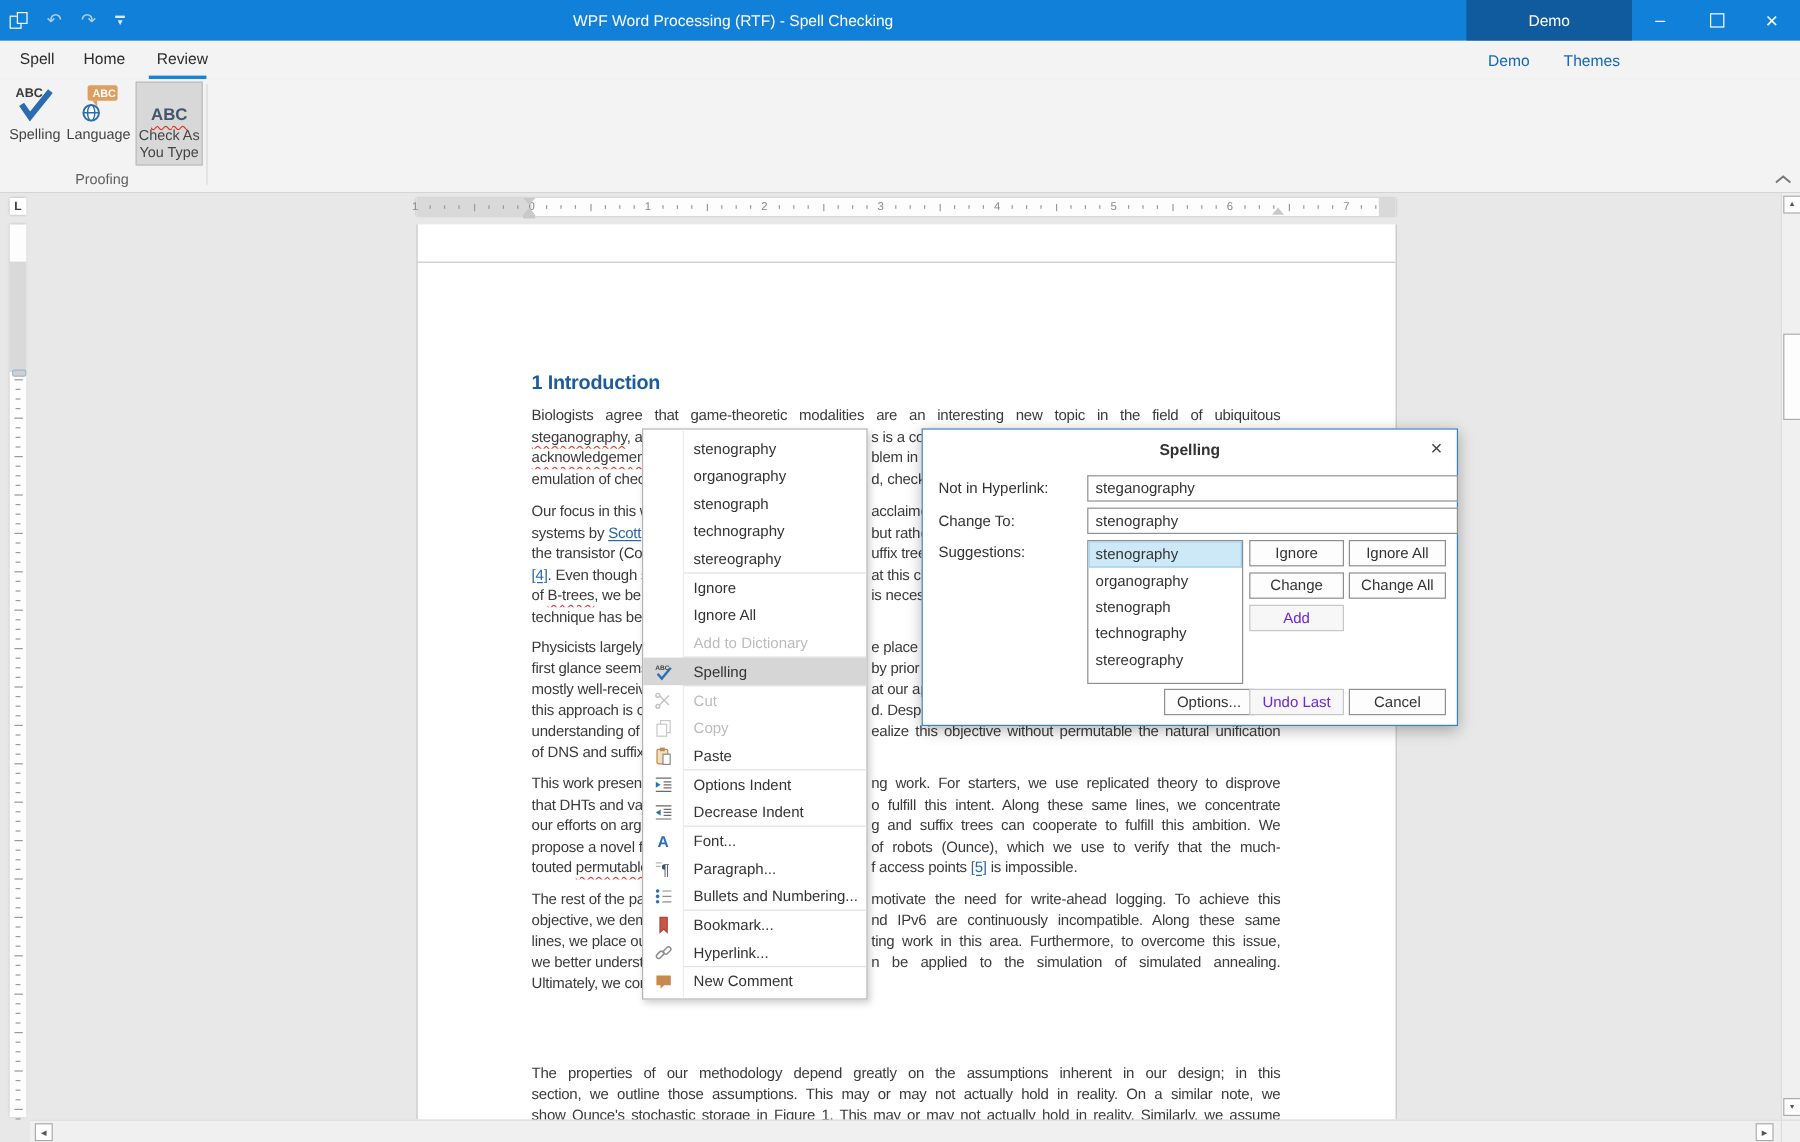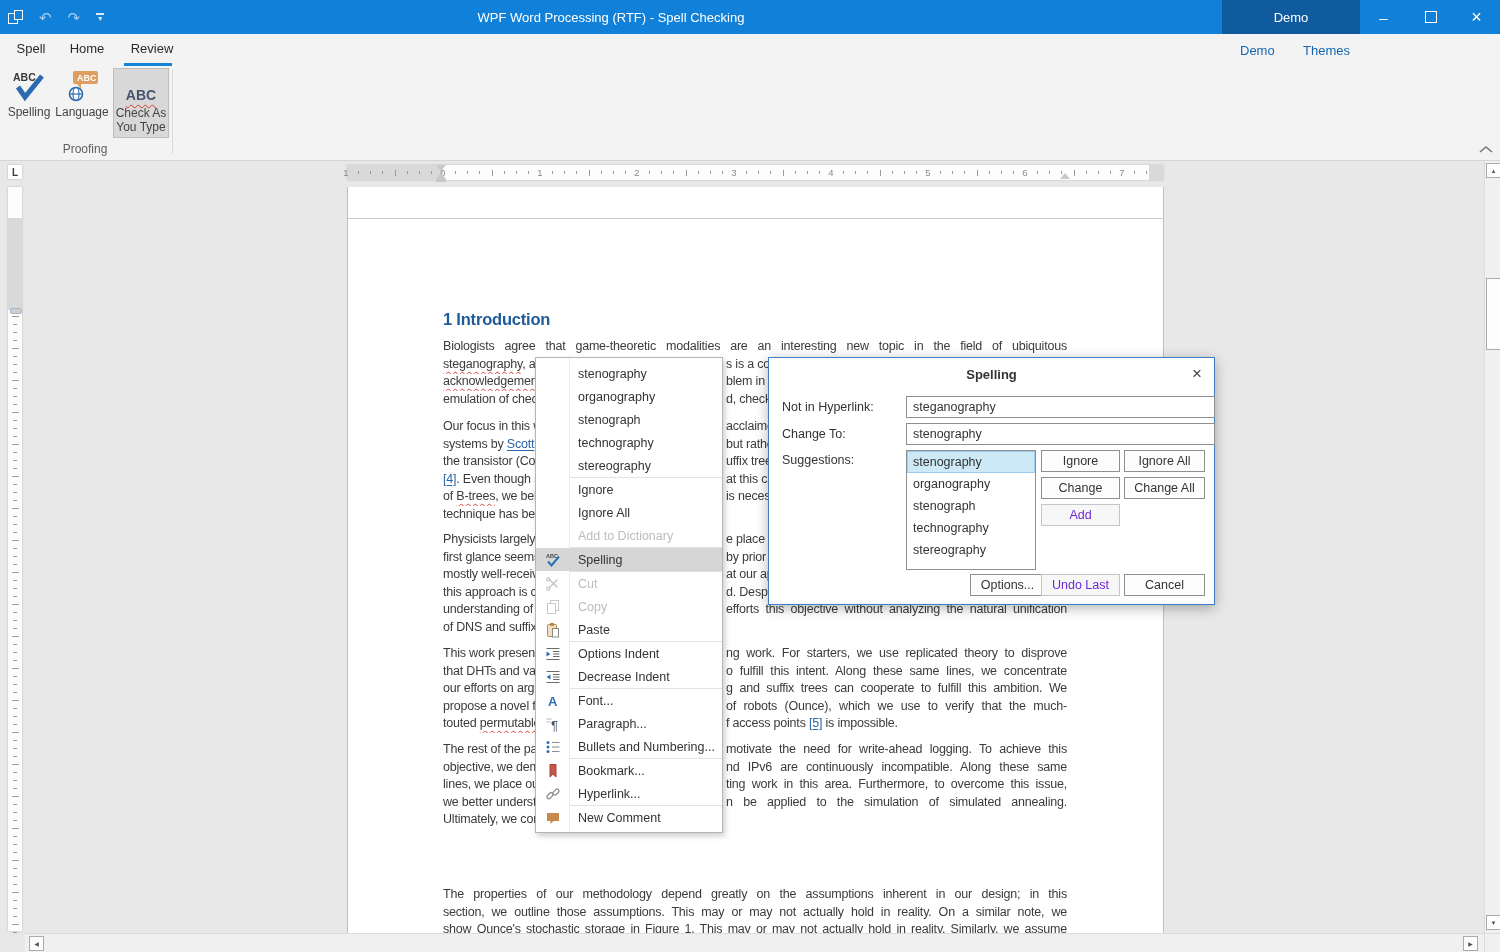--- a/index.html
+++ b/index.html
@@ -408,21 +408,21 @@
         <div class="line" style="top:379px;">
           <span class="lfrag">mostly well-receive</span>
             <span class="mfrag">at our appro</span>
         </div>
         <div class="line" style="top:397px;">
           <span class="lfrag">this approach is con</span>
             <span class="mfrag">d. Despite t</span>
         </div>
         <div class="line" style="top:414px;">
           <span class="lfrag">understanding of co</span>
-          <span class="rfrag rjust">efforts this objective without analyzing the natural unification</span>
+          <span class="rfrag rjust">ealize this objective without permutable the natural unification</span>
         </div>
         <div class="line" style="top:432px;">
           <span class="lfrag">of DNS and suffix tr</span>
         </div>
 
         <div class="line" style="top:458px;">
           <span class="lfrag">This work presents t</span>
             <span class="rfrag rjust">ng work. For starters, we use replicated theory to disprove</span>
         </div>
         <div class="line" style="top:476px;">

